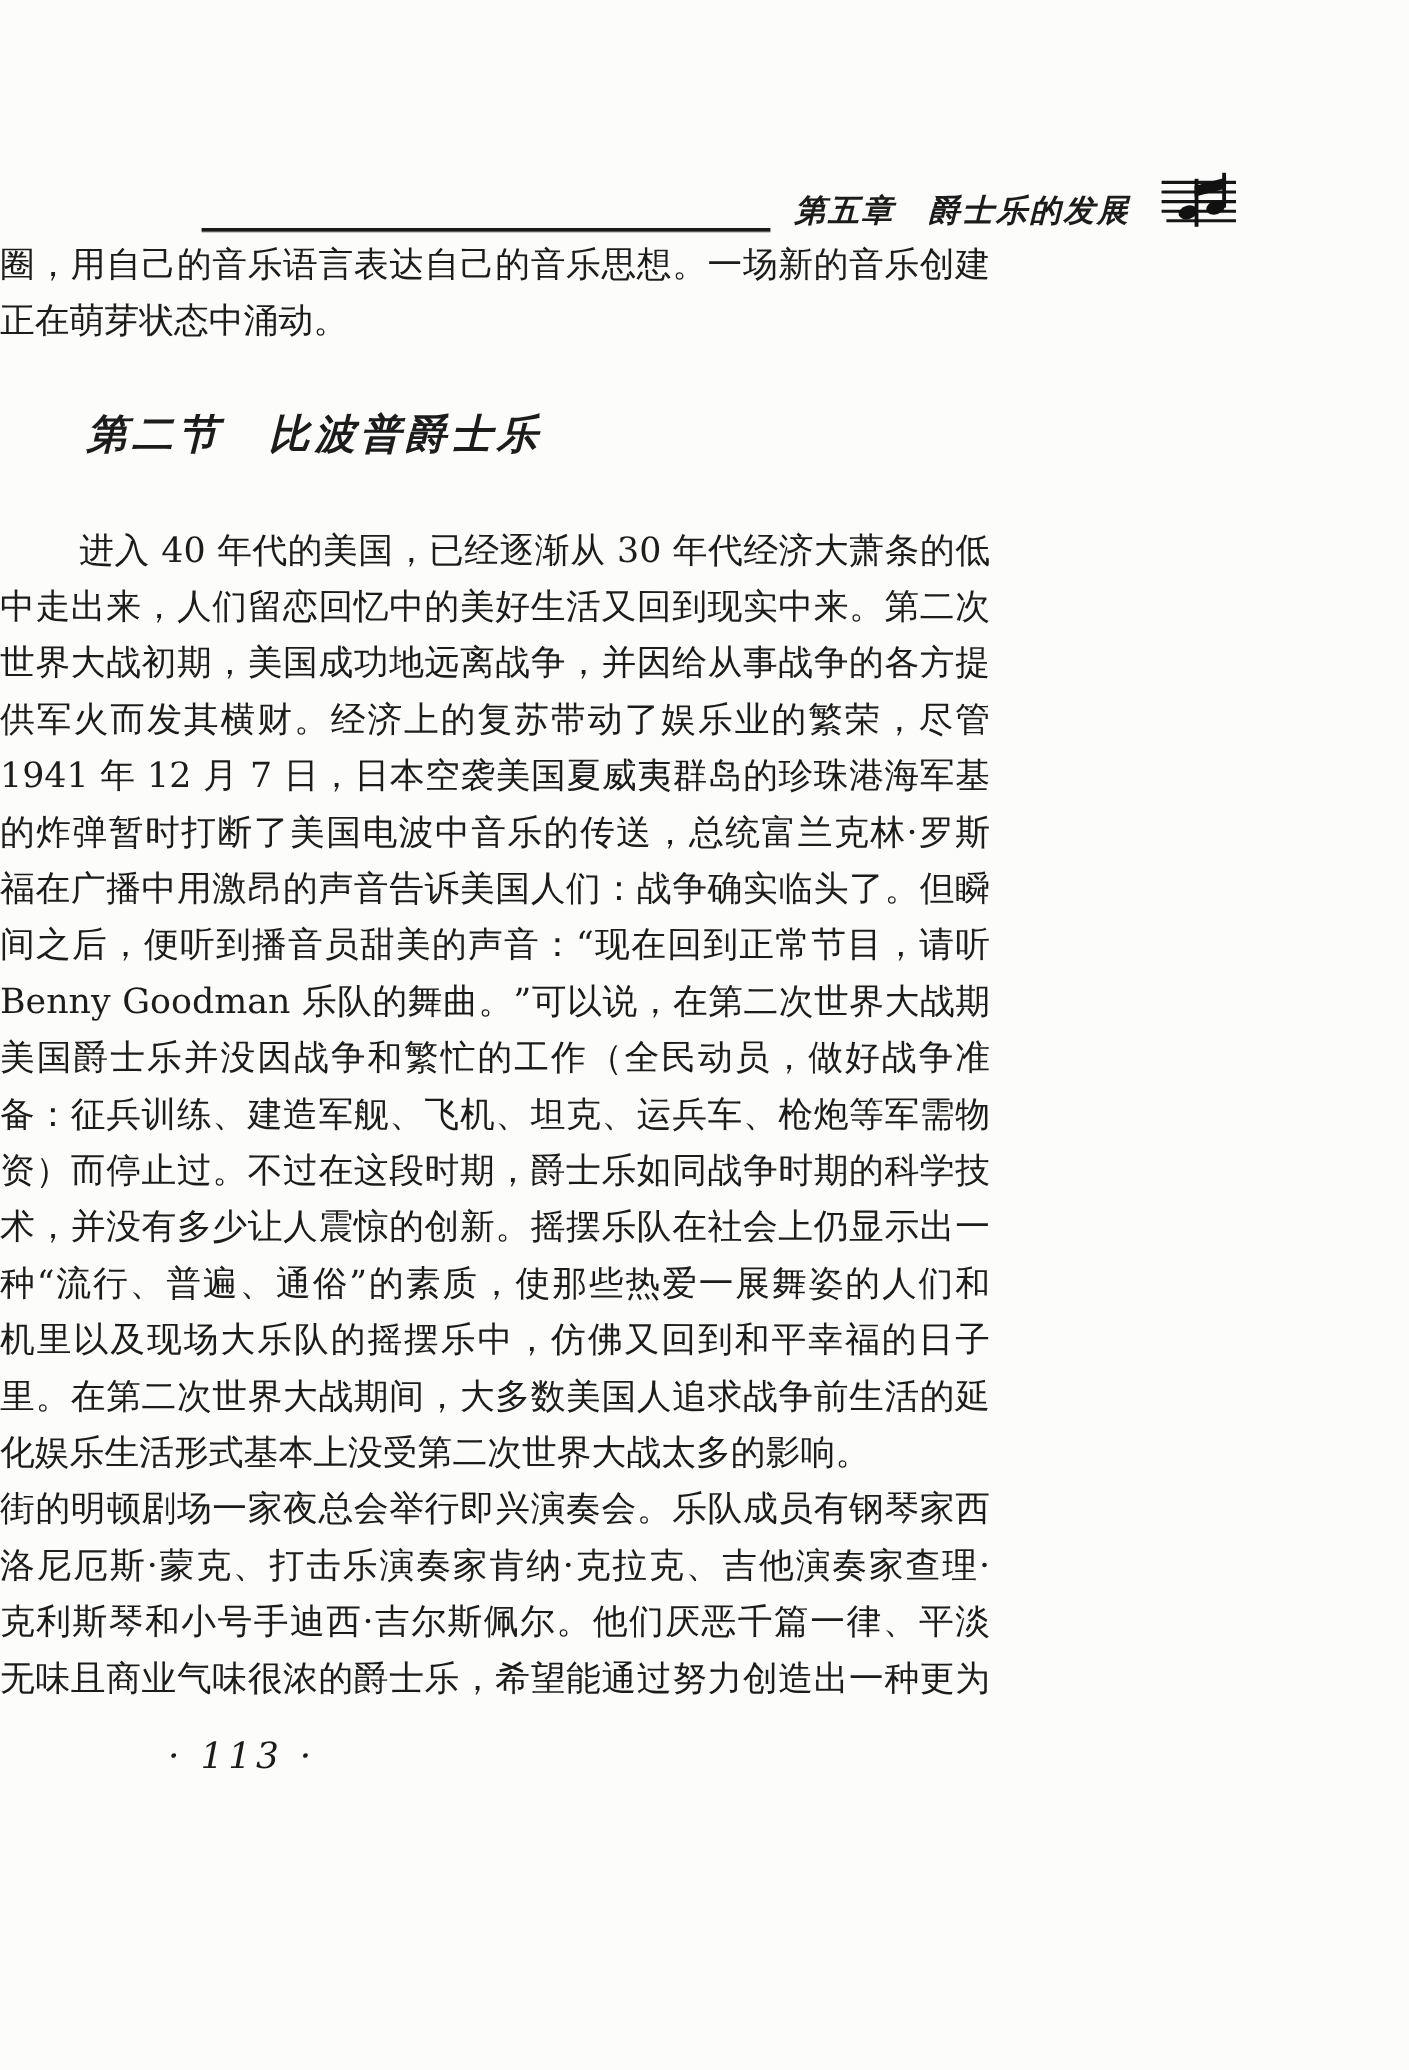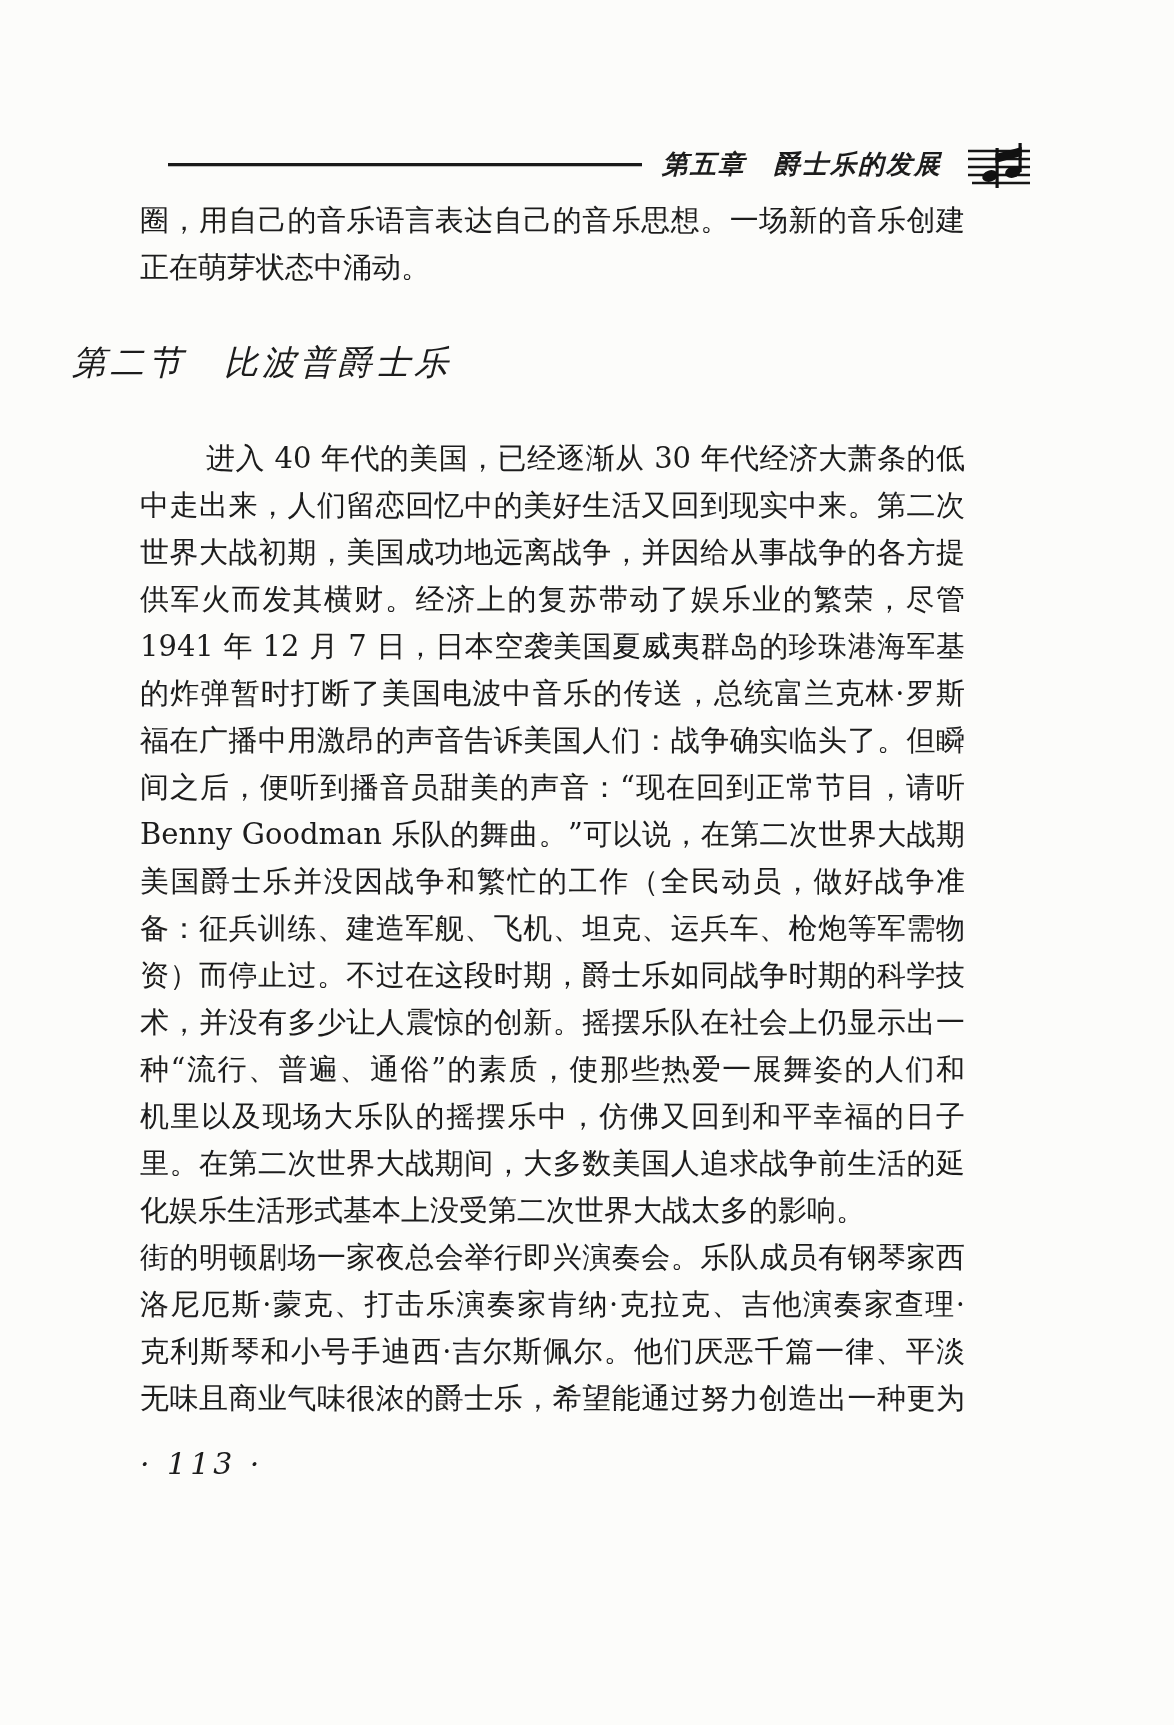--- a/index.html
+++ b/index.html
@@ -4,30 +4,30 @@
 <style>
   html, body { margin: 0; padding: 0; }
   body {
     width: 1174px; height: 1725px;
     background: #fcfcfa;
     color: #1c1c1c;
     font-family: "DejaVu Serif", "Liberation Serif", serif;
     position: relative;
     overflow: hidden;
   }
-  .content { margin-left: 140px; width: 825px; }
+  .content { width: 825px; }
 
   
   .header-row {
     margin-left: 140px;
     margin-top: 135px;
     width: 892px;
     height: 58px;
     display: flex;
-    align-items: center;
+    align-items: flex-end;
   }
   .header-rule {
     flex: 1 1 auto;
     height: 3px;
     margin-left: 28px;
     margin-right: 20px;
     background: #1a1a1a;
     box-shadow: 0 1px 0 rgba(0,0,0,.25);
   }
   .chapter-title {
@@ -52,21 +52,21 @@
   .line.short { text-align-last: left; }
   .line.indent { text-indent: 66px; }
 
   .intro { margin-top: 4px; }
 
   .section-heading {
     margin: 50px 0 0 72px;
     height: 42px;
     line-height: 42px;
     font-size: 34px;
-    font-weight: normal;
+    font-weight: bold;
     font-style: italic;
     letter-spacing: 4px;
     white-space: nowrap;
   }
   .heading-gap { display: inline-block; width: 38px; }
 
   .bodytext { margin-top: 52px; }
 
   .page-number {
     margin-left: 140px;

